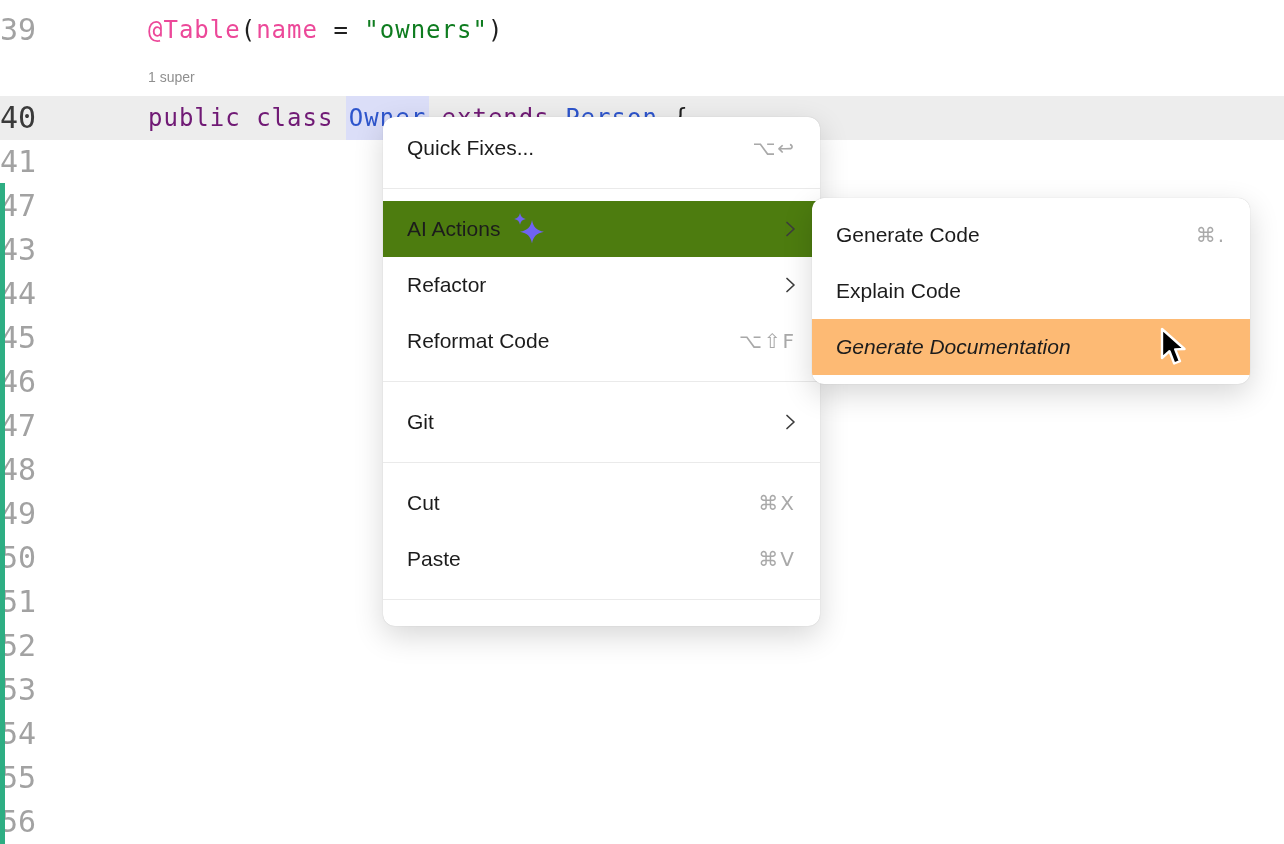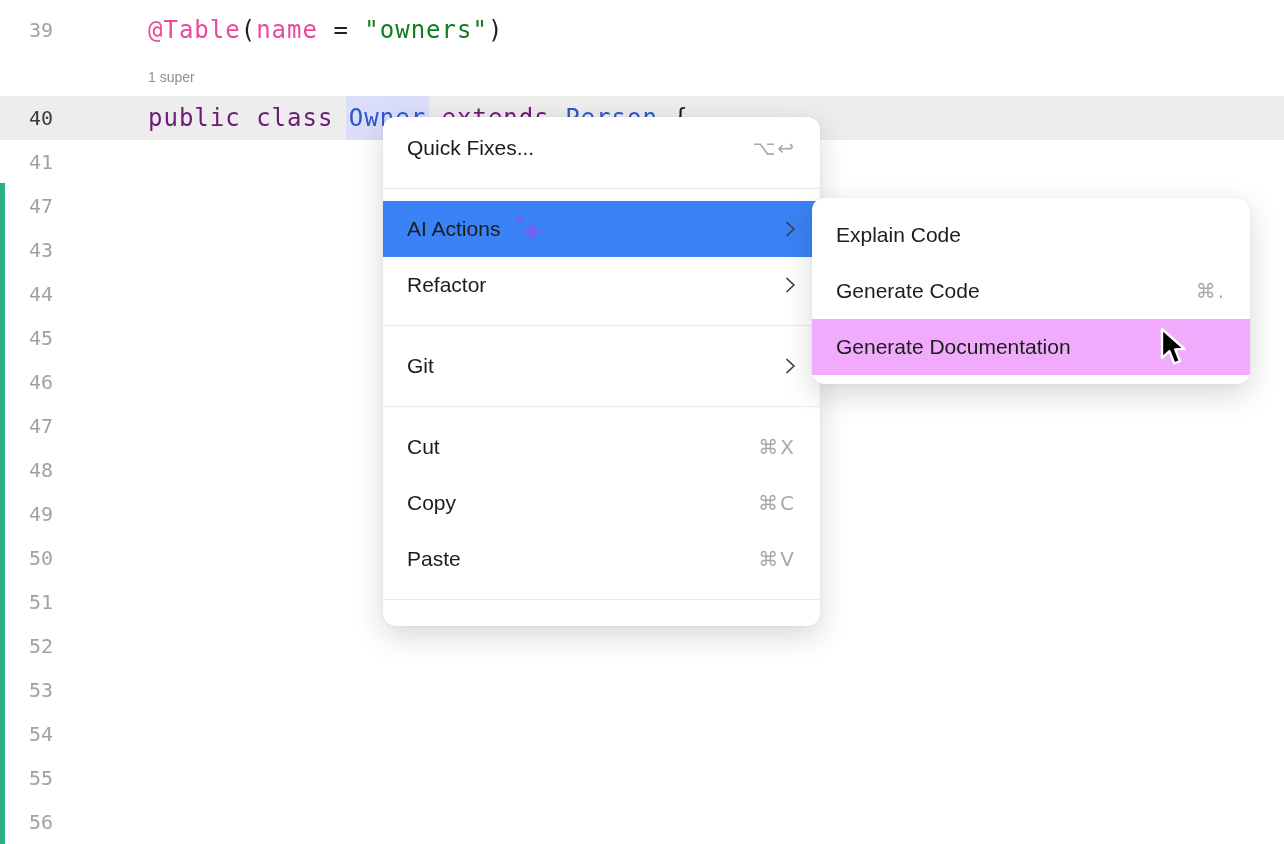--- a/index.html
+++ b/index.html
@@ -8,22 +8,22 @@
     background:#ffffff;font-family:"Liberation Sans",sans-serif;
     -webkit-font-smoothing:antialiased;
   }
   
   .editor{position:absolute;inset:0;background:#fff}
   .cur-line-band{position:absolute;left:0;top:96px;height:44px;width:100%;background:#EDEDED;z-index:1}
   .vcs-bar{position:absolute;left:0;top:183px;width:5px;height:661px;z-index:3}
   .gutter{position:absolute;left:0;top:8px;width:84px;z-index:2}
   .code-col{position:absolute;left:0;top:8px;right:0;z-index:2}
   .gut-row{
-    height:44px;line-height:44px;text-align:center;padding-right:2px;
-    font-family:"DejaVu Sans Mono",monospace;font-size:20px;color:#A2A2A2;
+    height:44px;line-height:44px;text-align:left;padding-right:2px;
+    font-family:"DejaVu Sans Mono",monospace;font-size:30px;color:#A2A2A2;
   }
   .gut-row.cur{color:#3A3A3A}
   .code-row{
     height:44px;line-height:44px;padding-left:148px;white-space:pre;
     font-family:"DejaVu Sans Mono",monospace;font-size:24px;letter-spacing:1px;color:#1F1F1F;
   }
   .inlay{font-family:"Liberation Sans",sans-serif;font-size:14px;color:#8F8F8F;letter-spacing:0px}
   .c-kw{color:#701a75}
   .c-cls{color:#2E55CC}
   .c-ann{color:#ec4899}
@@ -101,75 +101,75 @@
     </div>
 </div>
 
 <div class="menu" id="context-menu">
     <div class="menu-row">
       <span class="lbl">Quick Fixes...</span>
       <span class="sp"></span>
       <span class="shortcut">⌥↩</span>
     </div>
     <div class="menu-sep"></div>
-    <div class="menu-row hl-gray" style="background: #3b82f6;">
+    <div class="menu-row hl-gray" style="background: #4d7c0f;">
       <span class="lbl">AI Actions</span>
       <svg class="sparkle" width="34" height="34" viewBox="0 0 34 34">
         <path d="M20 8 C21.2 15 24.5 18.3 32 19.8 C24.5 21.3 21.2 24.6 20 31.6 C18.8 24.6 15.5 21.3 8 19.8 C15.5 18.3 18.8 15 20 8 Z" fill="#6F63F2"></path>
         <path d="M8 1 C8.7 4.6 10.3 6.2 13.8 6.9 C10.3 7.6 8.7 9.2 8 12.8 C7.3 9.2 5.7 7.6 2.2 6.9 C5.7 6.2 7.3 4.6 8 1 Z" fill="#6F63F2"></path>
       </svg>
       <span class="sp"></span>
       <svg class="chev" width="11" height="18" viewBox="0 0 11 18">
         <path d="M2 2.5 L9 9 L2 15.5" fill="none" stroke="currentColor" stroke-width="1.7" stroke-linecap="round" stroke-linejoin="round"></path>
       </svg>
     </div>
     <div class="menu-row">
       <span class="lbl">Refactor</span>
       <span class="sp"></span>
       <svg class="chev" width="11" height="18" viewBox="0 0 11 18">
         <path d="M2 2.5 L9 9 L2 15.5" fill="none" stroke="currentColor" stroke-width="1.7" stroke-linecap="round" stroke-linejoin="round"></path>
       </svg>
     </div>
+    <div class="menu-row">
+      <span class="lbl">Reformat Code</span>
+      <span class="sp"></span>
+      <span class="shortcut">⌥⇧F</span>
+    </div>
     <div class="menu-sep"></div>
     <div class="menu-row">
       <span class="lbl">Git</span>
       <span class="sp"></span>
       <svg class="chev" width="11" height="18" viewBox="0 0 11 18">
         <path d="M2 2.5 L9 9 L2 15.5" fill="none" stroke="currentColor" stroke-width="1.7" stroke-linecap="round" stroke-linejoin="round"></path>
       </svg>
     </div>
     <div class="menu-sep"></div>
     <div class="menu-row">
       <span class="lbl">Cut</span>
       <span class="sp"></span>
       <span class="shortcut">⌘X</span>
     </div>
     <div class="menu-row">
-      <span class="lbl">Copy</span>
-      <span class="sp"></span>
-      <span class="shortcut">⌘C</span>
-    </div>
-    <div class="menu-row">
       <span class="lbl">Paste</span>
       <span class="sp"></span>
       <span class="shortcut">⌘V</span>
     </div>
     <div class="menu-sep"></div>
   </div>
 <div class="menu" id="ai-submenu">
     <div class="menu-row">
-      <span class="lbl">Explain Code</span>
-      <span class="sp"></span>
-    </div>
-    <div class="menu-row">
       <span class="lbl">Generate Code</span>
       <span class="sp"></span>
       <span class="shortcut">⌘.</span>
     </div>
-    <div class="menu-row hl-blue" style="background: #f0abfc;">
+    <div class="menu-row">
+      <span class="lbl">Explain Code</span>
+      <span class="sp"></span>
+    </div>
+    <div class="menu-row hl-blue" style="background: #fdba74; font-style: italic;">
       <span class="lbl">Generate Documentation</span>
       <span class="sp"></span>
     </div>
   </div>
 
 <div id="pointer">
   <svg width="32" height="42" viewBox="0 0 32 42">
     <path d="M5 2 L5 31 L12.5 24.2 L17.2 36.5 L23 34.2 L18.2 22.4 L27.5 22 Z" fill="#000000" stroke="#ffffff" stroke-width="2.4" stroke-linejoin="round"></path>
   </svg>
 </div>

